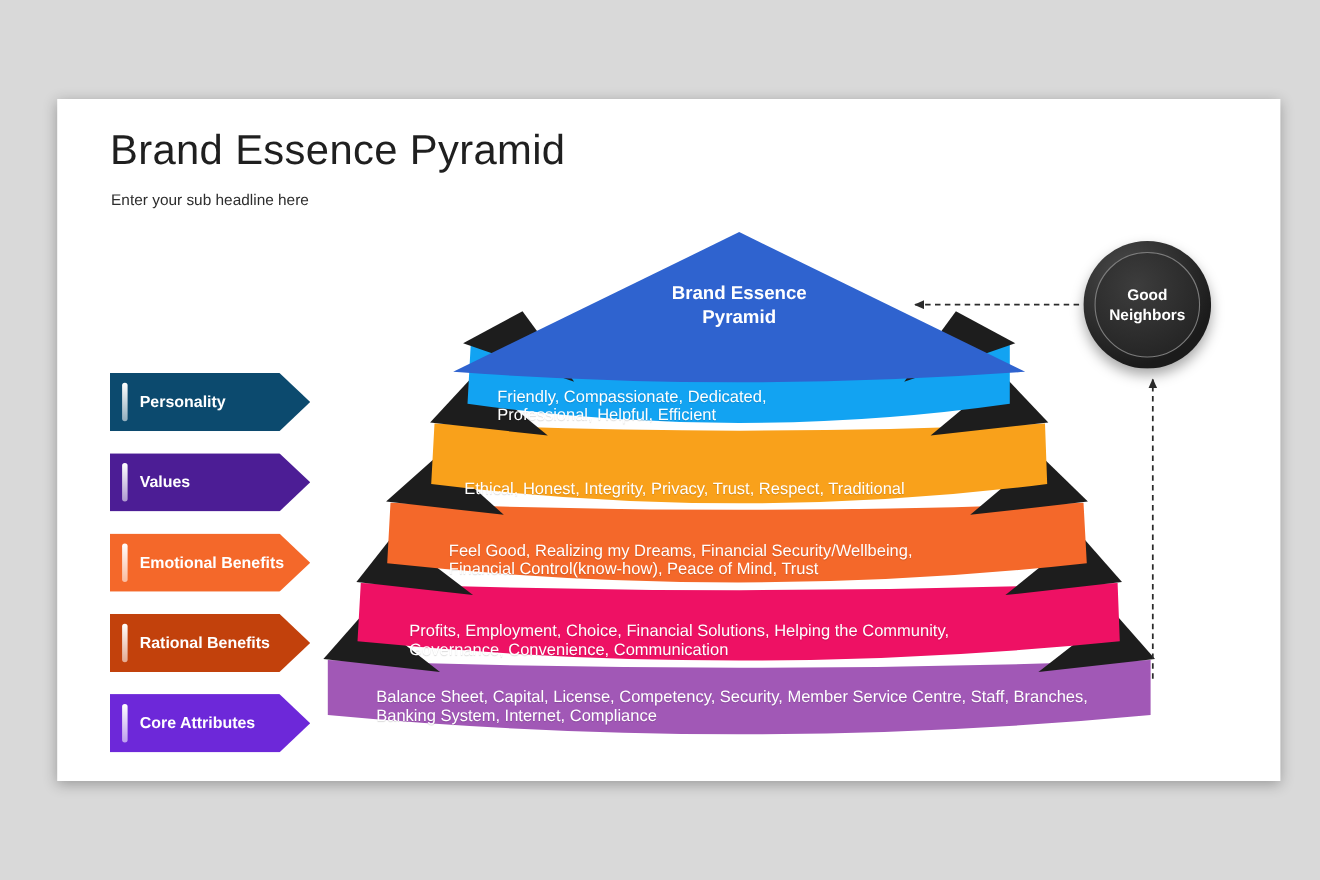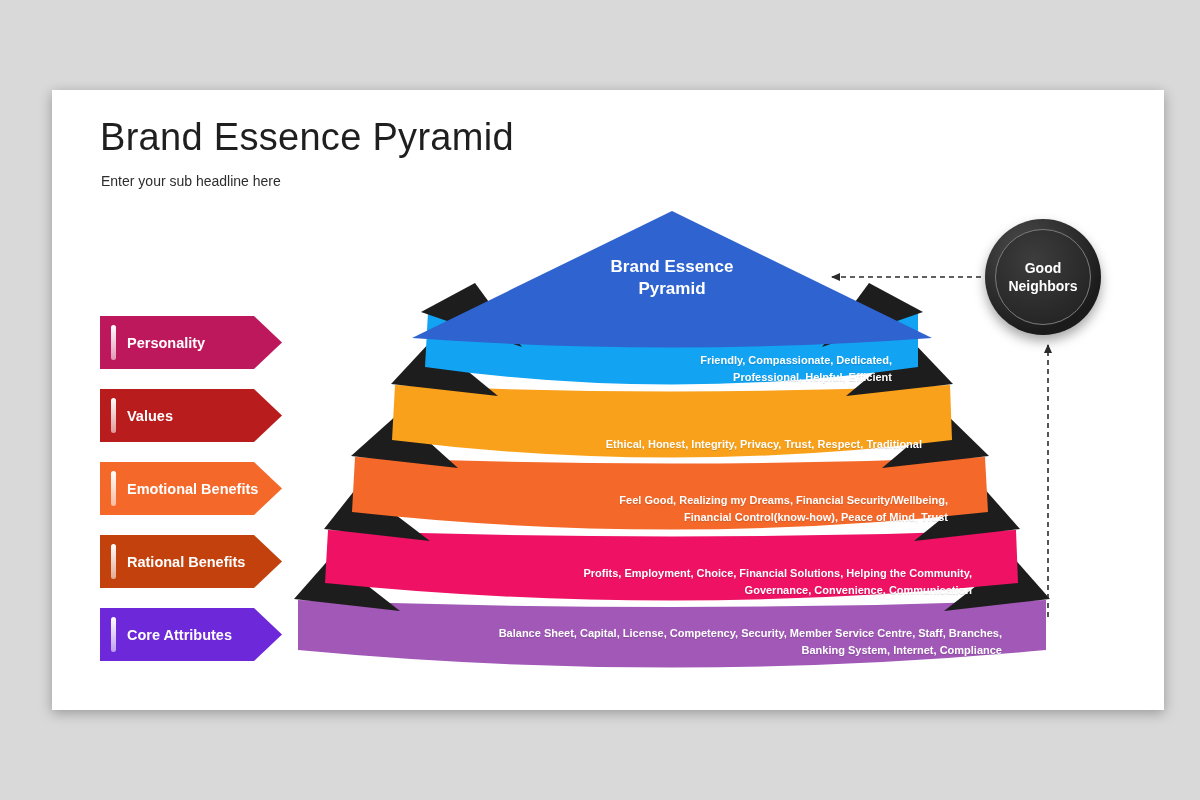--- a/index.html
+++ b/index.html
@@ -33,24 +33,23 @@
     border-radius:3px;
     background:linear-gradient(180deg,#ffffff, rgba(255,255,255,.55));
   }
   .arrow-label .lbl { position:relative; z-index:1; }
 
   
   .pyramid-svg { position:absolute; left:238px; top:115px; }
   .flap { fill:#1d1d1d; }
 
   .band-text {
-    position:absolute; text-align:right; color:#ffffff;
-    font-size:11px; line-height:17px; white-space:pre-line;
+    position:absolute; text-align:left; color:#ffffff;
+    font-size:15px; line-height:17px; white-space:pre-line;
     text-shadow:0 1px 1px rgba(0,0,0,.15);
-    font-weight:bold;
   }
   .apex-text {
     position:absolute; left:470px; top:166px; width:300px;
     text-align:center; color:#fff; font-size:17px; font-weight:700;
     line-height:22px; white-space:pre-line;
   }
   .bt0 { left:400px; top:262px; width:440px; }
   .bt1 { left:370px; top:346px; width:500px; }
   .bt2 { left:356px; top:402px; width:540px; }
   .bt3 { left:320px; top:475px; width:600px; }
@@ -80,25 +79,25 @@
 </style>
 </head>
 <body style="background-color: rgb(217, 217, 217);">
 
 <div class="slide">
 
   <h1 class="title">Brand Essence Pyramid</h1>
   <p class="subtitle">Enter your sub headline here</p>
 
   <div class="side-labels">
-    <div class="arrow-label" style="background-color: #be185d;">
+    <div class="arrow-label" style="background-color: #0c4a6e; margin-top: 23px;">
       <span class="gloss"></span>
       <span class="lbl">Personality</span>
     </div>
-    <div class="arrow-label" style="background-color: #b91c1c;">
+    <div class="arrow-label" style="background-color: #4c1d95;">
       <span class="gloss"></span>
       <span class="lbl">Values</span>
     </div>
     <div class="arrow-label" style="background-color: rgb(244, 104, 42);">
       <span class="gloss"></span>
       <span class="lbl">Emotional Benefits</span>
     </div>
     <div class="arrow-label" style="background-color: #c2410c;">
       <span class="gloss"></span>
       <span class="lbl">Rational Benefits</span>

